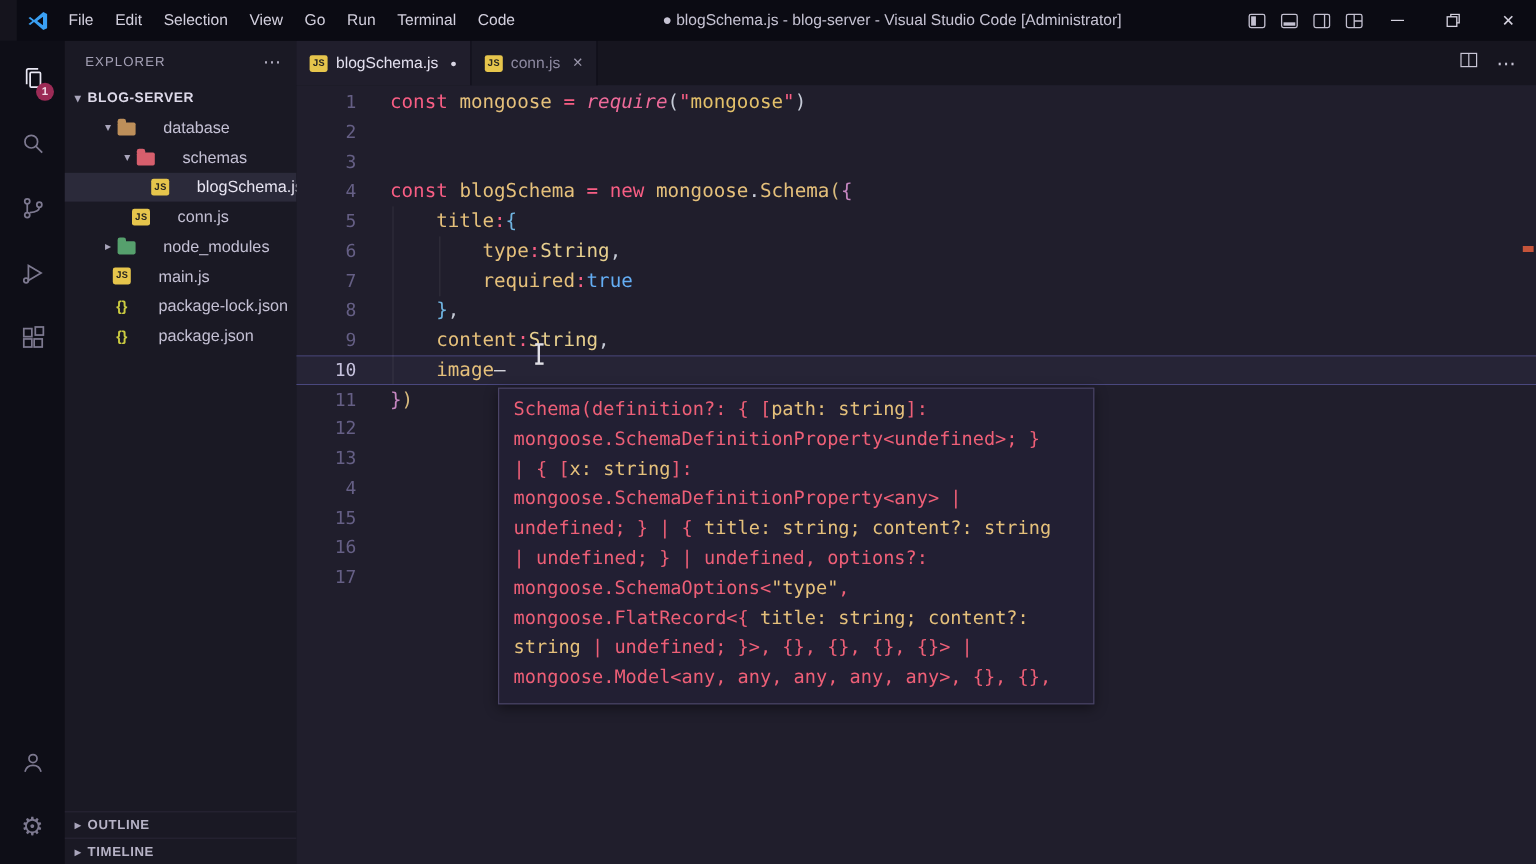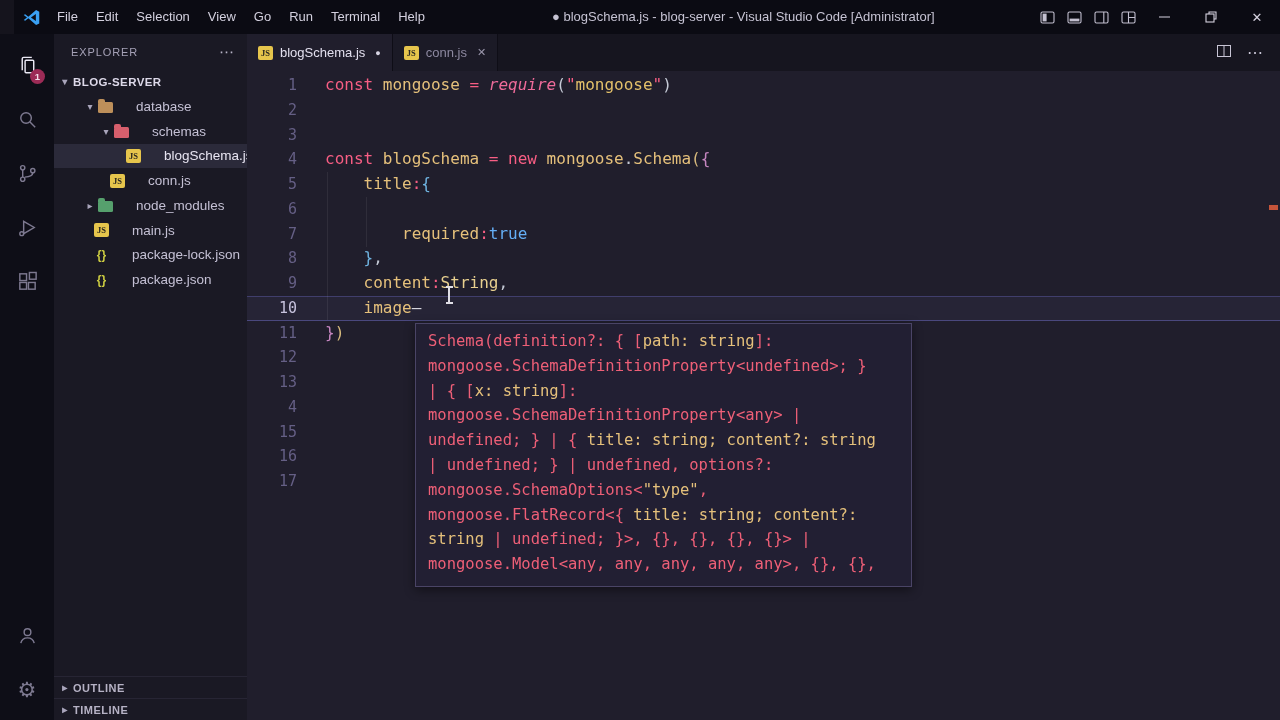--- a/index.html
+++ b/index.html
@@ -34,21 +34,21 @@
   
   .sidebar { width:193px; background:var(--sidebar_bg); display:flex; flex-direction:column; color:#c9c5d8; }
   .sb-header { height:35px; display:flex; align-items:center; padding:0 12px 0 17px; font-size:11px; letter-spacing:.9px; color:#a5a1b6; }
   .sb-more { margin-left:auto; font-size:15px; color:#b8b4c7; }
   .root-row { height:25px; display:flex; align-items:center; font-size:11.5px; font-weight:700; color:#ddd9e9; padding-left:3px; letter-spacing:.4px; }
   .chev { width:16px; text-align:center; font-size:10px; color:#a9a5bb; flex:0 0 auto; }
   .tree-row { height:24.75px; display:flex; align-items:center; font-size:13.5px; color:#c4c0d4; white-space:nowrap; }
   .tree-row.selected { background:var(--sidebar_sel); color:#e8e5f2; }
   .tree-label { margin-left:23px; }
   .fi { flex:0 0 auto; display:inline-flex; align-items:center; justify-content:center; }
-  .fi-js { width:15px; height:14px; background:#e6c54c; color:#2b2820; font-size:8.5px; font-weight:700; border-radius:2px; font-family:Liberation Serif, serif; }
+  .fi-js { width:15px; height:14px; background:#e6c54c; color:#2b2820; font-size:8.5px; font-weight:700; border-radius:2px; font-family:Liberation Mono, monospace; }
   .fi-json { color:#cbcb41; font-size:12px; font-weight:700; width:15px; }
   .folder { width:15px; height:11px; position:relative; border-radius:1.5px; margin-top:2px; }
   .folder::before { content:""; position:absolute; top:-3px; left:0; width:7px; height:4px; border-radius:2px 2px 0 0; background:inherit; }
   .sb-bottom { margin-top:auto; }
   .sb-section { height:22px; display:flex; align-items:center; border-top:1px solid #272534; font-size:11px; font-weight:700; letter-spacing:.5px; color:#b6b2c5; padding-left:3px; }
 
   
   .editor-region { flex:1; display:flex; flex-direction:column; background:var(--editor_bg); min-width:0; }
   .tabbar { height:37px; background:var(--tabbar_bg); display:flex; align-items:stretch; }
   .tab-strip { display:flex; }
@@ -101,21 +101,21 @@
       </svg>
   </span>
   <nav class="menubar">
       <span class="menu-item">File</span>
       <span class="menu-item">Edit</span>
       <span class="menu-item">Selection</span>
       <span class="menu-item">View</span>
       <span class="menu-item">Go</span>
       <span class="menu-item">Run</span>
       <span class="menu-item">Terminal</span>
-      <span class="menu-item">Help</span>
+      <span class="menu-item">Code</span>
     </nav>
   <div class="window-title">● blogSchema.js - blog-server - Visual Studio Code [Administrator]</div>
   <div class="wc">
     <span class="layout-btn">
       <svg width="15" height="15">
           <rect x="1" y="2" width="13" height="11" rx="1.5"></rect>
           <rect class="fillpart" x="2.6" y="3.6" width="4" height="7.8"></rect>
         </svg>
     </span>
     <span class="layout-btn">
@@ -302,20 +302,21 @@
           <div class="code-line">
             <span class="ln">4</span>
             <span class="code"><span class="tk-kw">const</span><span> </span><span class="tk-id">blogSchema</span><span> </span><span class="tk-kw">=</span><span> </span><span class="tk-kw">new</span><span> </span><span class="tk-id">mongoose</span><span class="tk-pn">.</span><span class="tk-id">Schema</span><span class="tk-brA">(</span><span class="tk-brB">{</span></span>
           </div>
           <div class="code-line">
             <span class="ln">5</span>
             <span class="code"><span>    </span><span class="tk-id">title</span><span class="tk-kw">:</span><span class="tk-brC">{</span></span>
           </div>
           <div class="code-line">
             <span class="ln">6</span>
+            <span class="code"><span>        </span><span class="tk-id">type</span><span class="tk-kw">:</span><span class="tk-typ">String</span><span class="tk-pn">,</span></span>
           </div>
           <div class="code-line">
             <span class="ln">7</span>
             <span class="code"><span>        </span><span class="tk-id">required</span><span class="tk-kw">:</span><span class="tk-bool">true</span></span>
           </div>
           <div class="code-line">
             <span class="ln">8</span>
             <span class="code"><span>    </span><span class="tk-brC">}</span><span class="tk-pn">,</span></span>
           </div>
           <div class="code-line">

